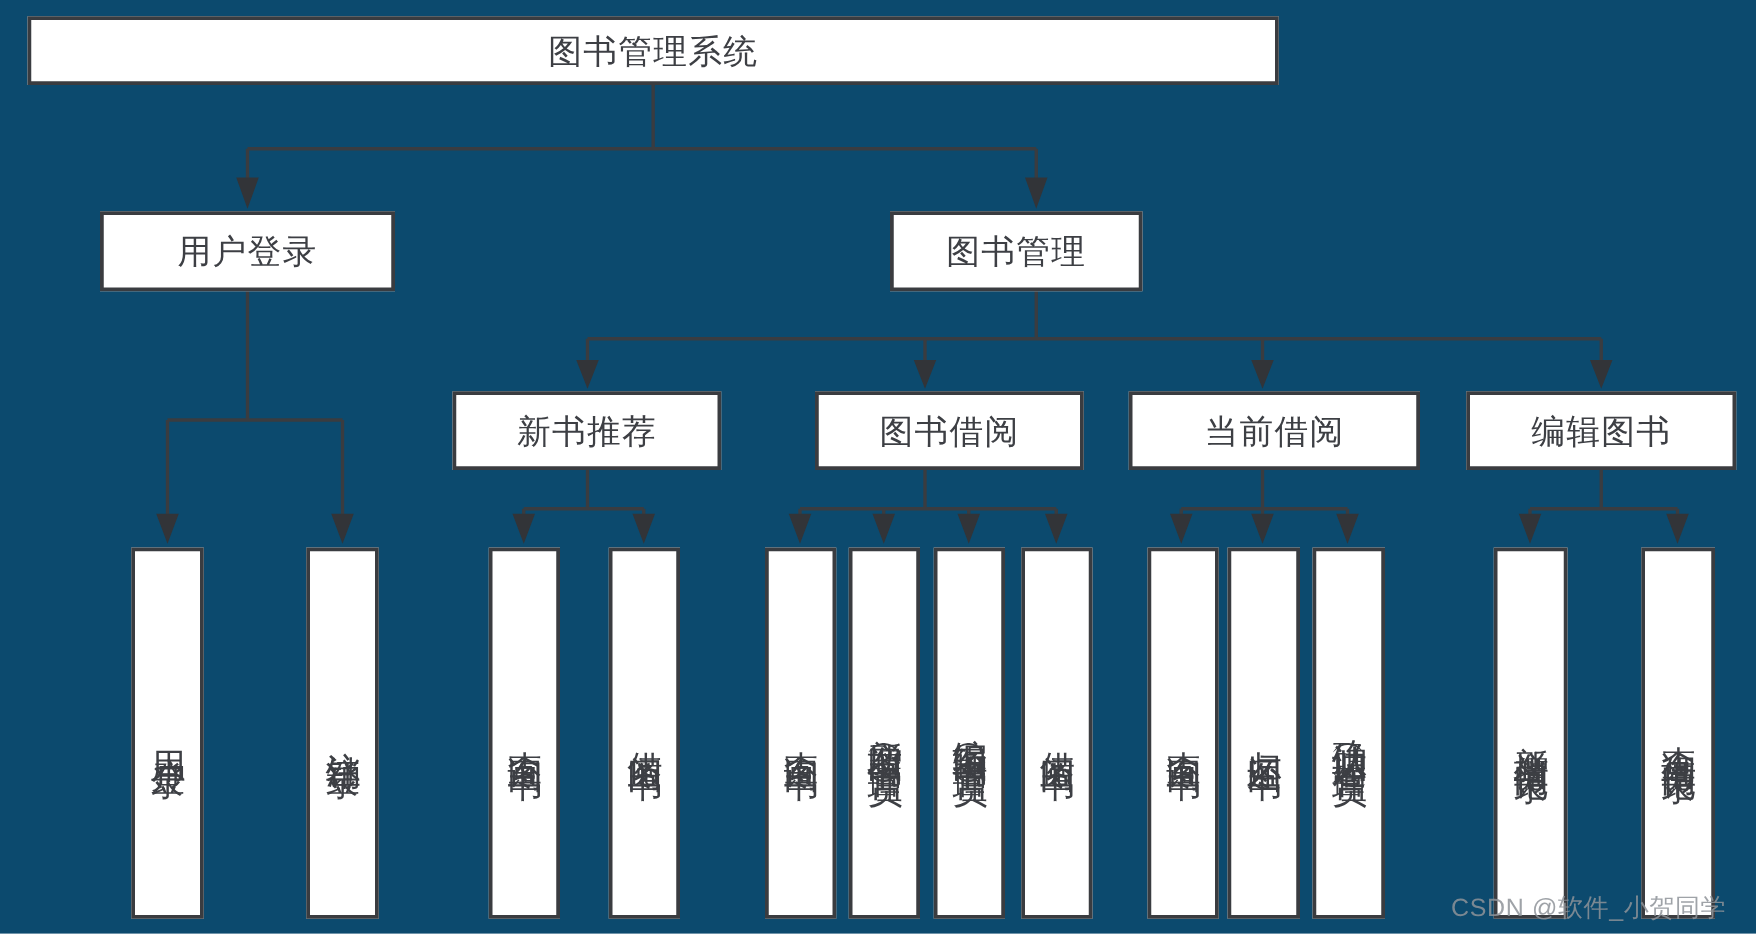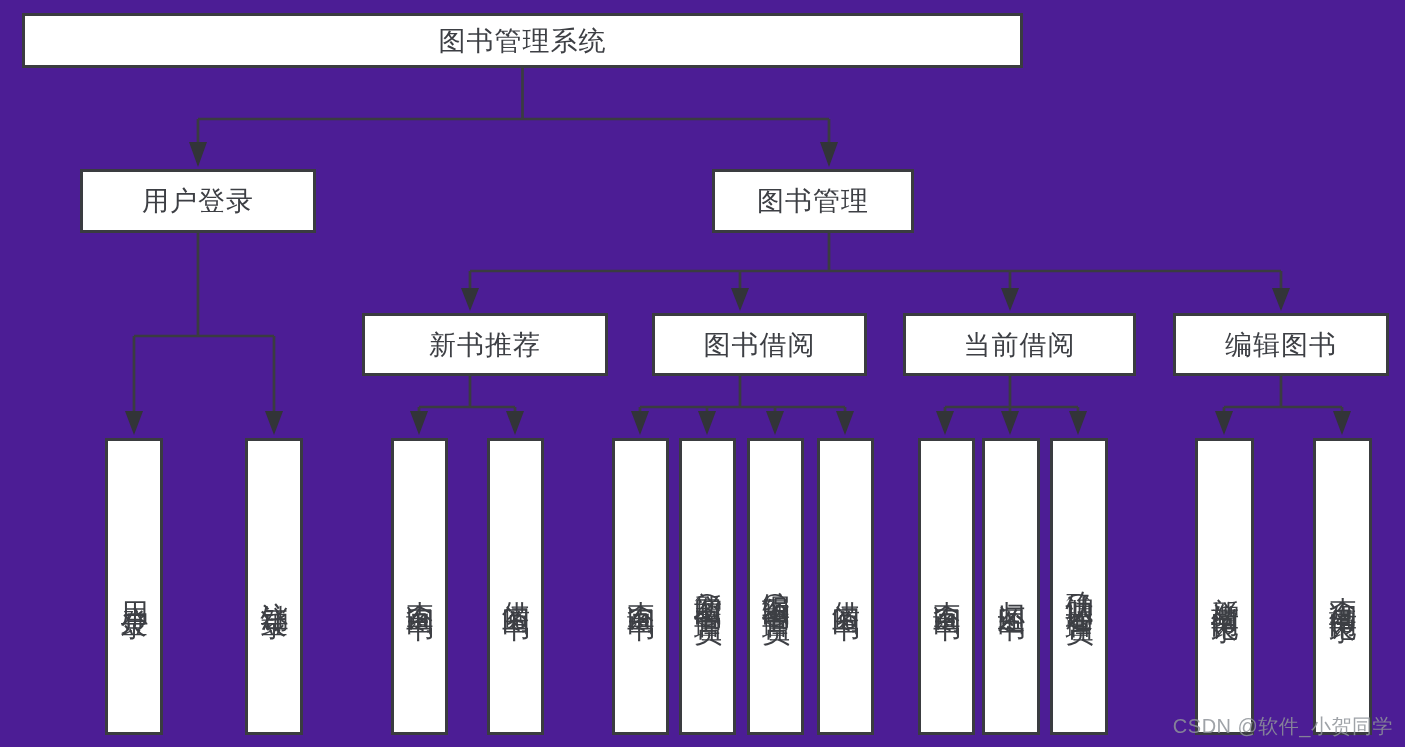--- a/index.html
+++ b/index.html
@@ -1,33 +1,33 @@
 <!DOCTYPE html>
 <html><head>
 <meta charset="utf-8">
 <style>
   html,body { margin:0; padding:0; background:#ffffff; }
   .canvas {
-    position:relative; width:1405px; height:747px; background:#4c1d95;
+    position:relative; width:1405px; height:747px; background:#0c4a6e;
     font-family:"Liberation Sans","DejaVu Sans",sans-serif; overflow:hidden;
   }
   .connectors { position:absolute; left:0; top:0; width:1405px; height:747px; }
   .box {
     position:absolute; box-sizing:border-box;
     border:3px solid #3a3c40; background:#ffffff;
     display:flex; align-items:center; justify-content:center;
     color:#3d3f44;
   }
   .h-lbl { font-size:27px; letter-spacing:1px; white-space:nowrap; }
   .v-lbl {
     writing-mode:vertical-rl; text-orientation:mixed;
     font-size:28px; line-height:1; letter-spacing:4px; white-space:nowrap;
   }
   .watermark {
-    position:absolute; right:12px; bottom:7px;
+    position:absolute; right:24px; bottom:7px;
     font-size:20px; color:rgba(142,147,153,0.85);
     letter-spacing:0.5px; white-space:nowrap; z-index:5;
   }
 </style>
 </head>
 <body>
 
 <div class="canvas">
 
   <svg class="connectors" viewBox="0 0 1405 747" xmlns="http://www.w3.org/2000/svg">
@@ -54,21 +54,21 @@
     <span class="h-lbl">图书管理系统</span>
   </div>
 
   <div class="box" style="left:80px;top:169px;width:236px;height:64px">
     <span class="h-lbl">用户登录</span>
   </div>
   <div class="box" style="left:712px;top:169px;width:202px;height:64px">
     <span class="h-lbl">图书管理</span>
   </div>
 
-  <div class="box" style="left:362px;top:313px;width:246px;height:63px">
+  <div class="box" style="left:362px;top:313px;width:215px;height:63px">
     <span class="h-lbl">新书推荐</span>
   </div>
   <div class="box" style="left:652px;top:313px;width:215px;height:63px">
     <span class="h-lbl">图书借阅</span>
   </div>
   <div class="box" style="left:903px;top:313px;width:233px;height:63px">
     <span class="h-lbl">当前借阅</span>
   </div>
   <div class="box" style="left:1173px;top:313px;width:216px;height:63px">
     <span class="h-lbl">编辑图书</span>

